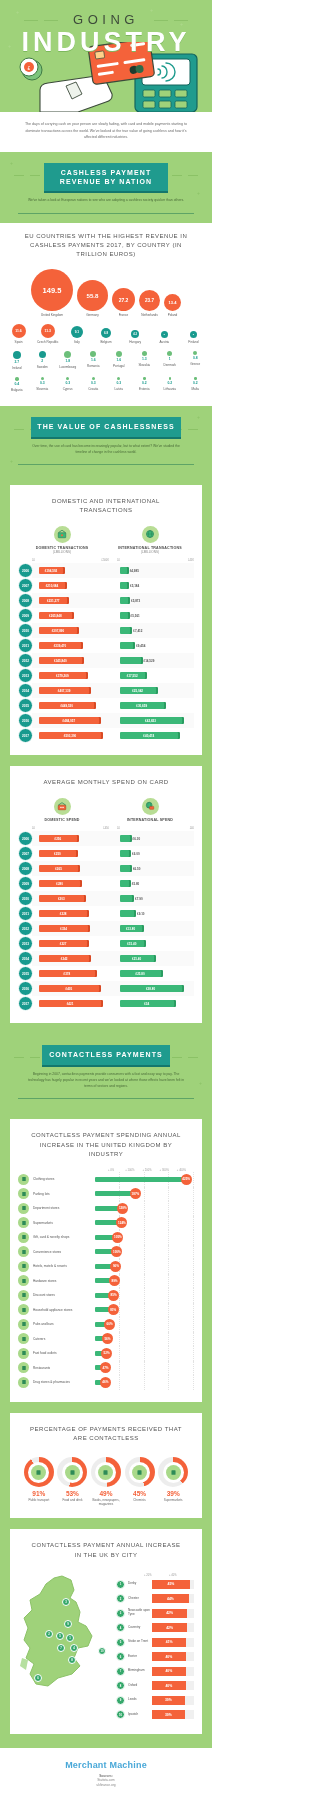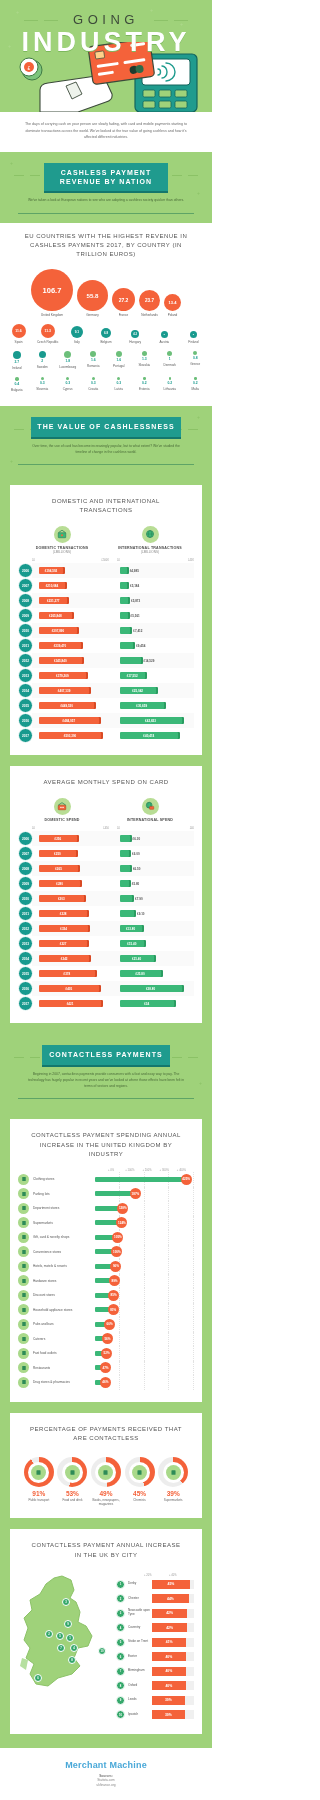--- a/index.html
+++ b/index.html
@@ -255,21 +255,21 @@
     <div class="band-title">CASHLESS PAYMENT REVENUE BY NATION</div>
     <div class="band-sub">We've taken a look at European nations to see who are adopting a cashless society quicker than others.</div>
     <div class="band-bottomline"></div>
   </div>
 
   <div style="background:#fff;padding:9px 6px 10px;">
     <div class="card-title">EU COUNTRIES WITH THE HIGHEST REVENUE IN CASHLESS PAYMENTS 2017, BY COUNTRY (IN TRILLION EUROS)</div>
 
     <div class="bubble-row">
       <div class="bub">
-        <div class="circle orange" style="width:42px;height:42px;font-size:7.5px;">106.7</div>
+        <div class="circle orange" style="width:42px;height:42px;font-size:7.5px;">149.5</div>
         <div class="lab">United Kingdom</div>
       </div>
       <div class="bub">
         <div class="circle orange" style="width:31px;height:31px;font-size:6.2px;">55.8</div>
         <div class="lab">Germany</div>
       </div>
       <div class="bub">
         <div class="circle orange" style="width:23px;height:23px;font-size:5px;">27.2</div>
         <div class="lab">France</div>
       </div>

